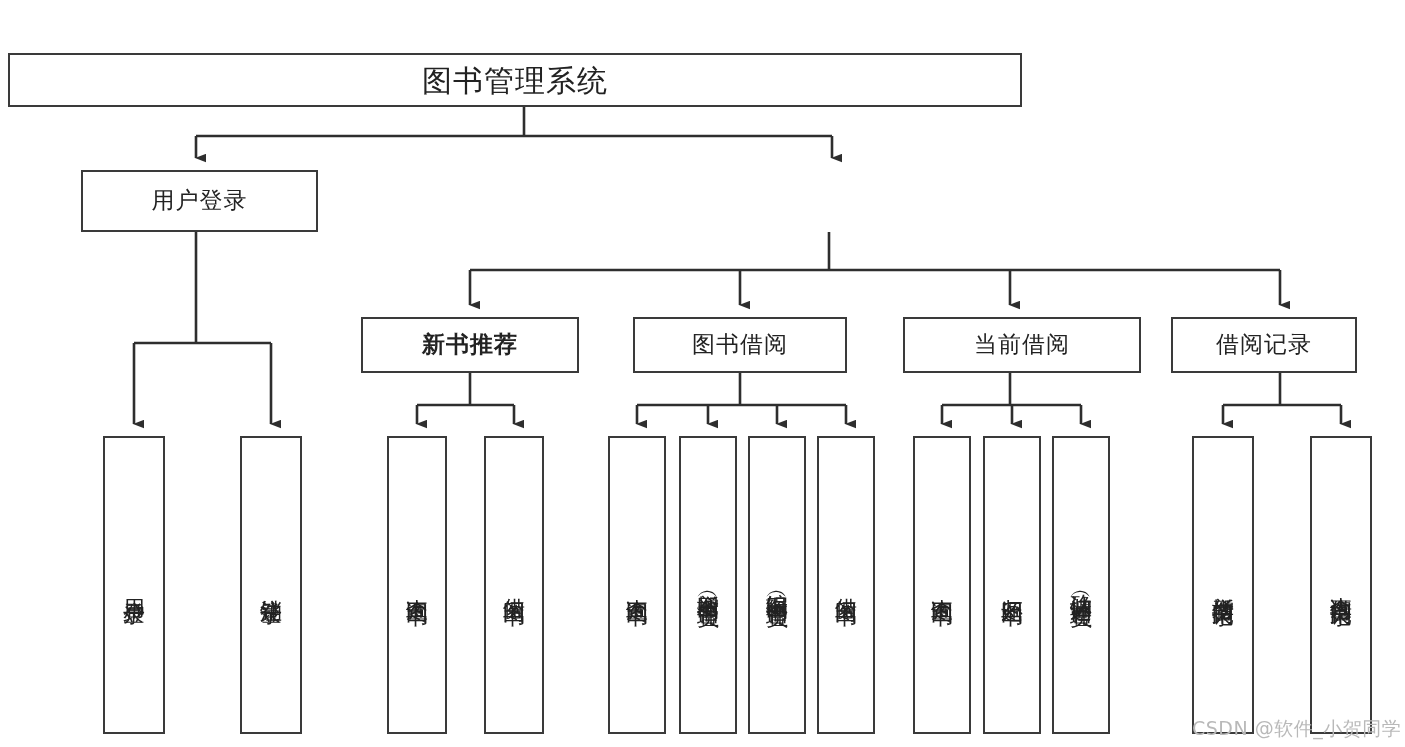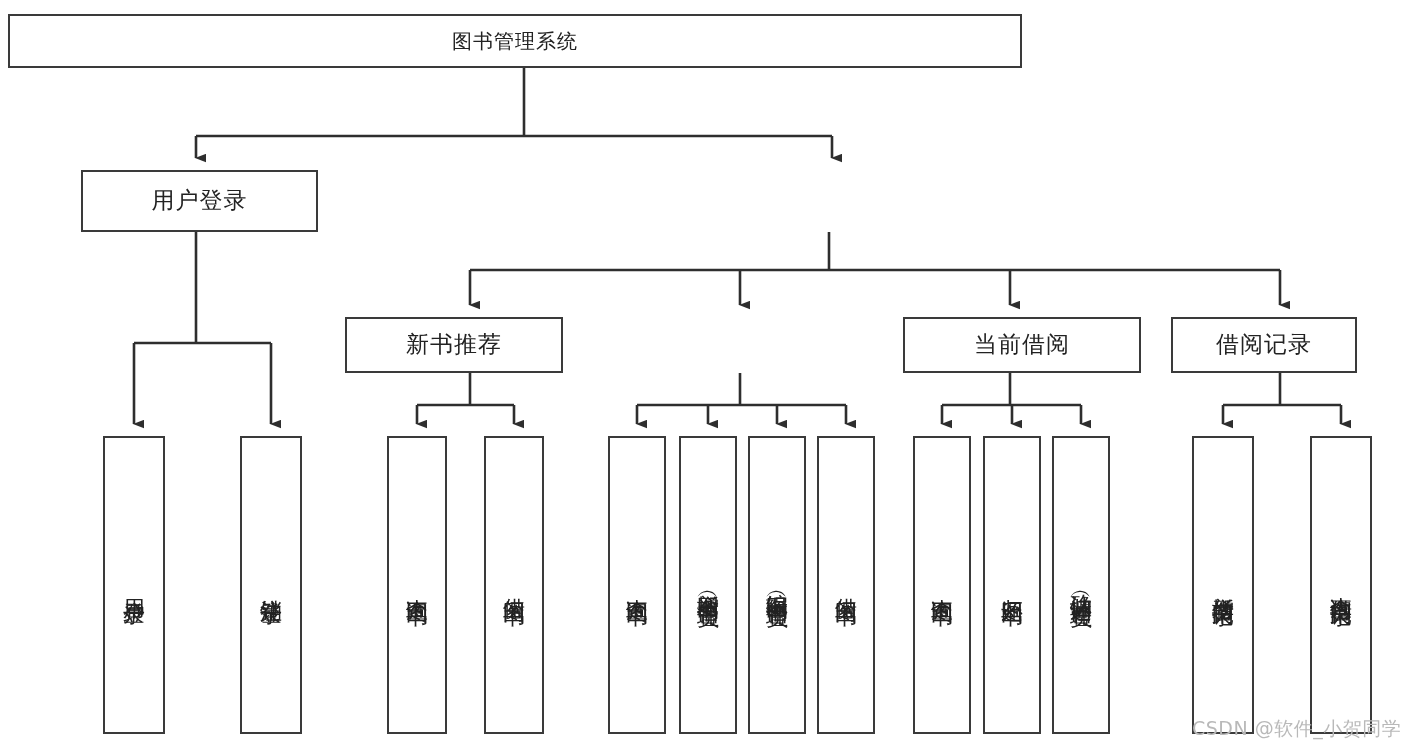--- a/index.html
+++ b/index.html
@@ -44,21 +44,22 @@
   .node.vert {
     font-size: 22px;
     writing-mode: vertical-rl;
     text-orientation: upright;
     line-height: 1.28;
     letter-spacing: 2px;
     padding: 4px 0;
     text-align: center;
   }
   .node.root {
-    font-size: 20px;
+    font-size: 30px;
+    margin-top: 39px;
   }
   .watermark {
     position: absolute;
     color: #b9b9b9;
     font-size: 19px;
     letter-spacing: 0.5px;
     white-space: nowrap;
     font-family: "DejaVu Sans", "Liberation Sans", sans-serif;
   }
 </style>
@@ -114,21 +115,22 @@
       <path d="M1223,405 L1341,405"></path>
       <path d="M1223,405 L1223,424" marker-end="url(#arrowhead)"></path>
       <path d="M1341,405 L1341,424" marker-end="url(#arrowhead)"></path>
     </g>
   </svg>
 
   <div class="node horiz root" style="left:8px; top:14px; width:1014px; height:54px;">图书管理系统</div>
 
   <div class="node horiz" style="left:81px; top:170px; width:237px; height:62px;">用户登录</div>
 
-  <div class="node horiz" style="left:345px; top:317px; width:218px; height:56px;">新书推荐</div>
+  <div class="node horiz" style="left:361px; top:317px; width:218px; height:56px;font-weight:bold;">新书推荐</div>
+  <div class="node horiz" style="left:633px; top:317px; width:214px; height:56px;">图书借阅</div>
   <div class="node horiz" style="left:903px; top:317px; width:238px; height:56px;">当前借阅</div>
   <div class="node horiz" style="left:1171px; top:317px; width:186px; height:56px;">借阅记录</div>
 
   <div class="node vert" style="left:103px; top:436px; width:62px; height:298px;">用户登录</div>
   <div class="node vert" style="left:240px; top:436px; width:62px; height:298px;">注销登录</div>
 
   <div class="node vert" style="left:387px; top:436px; width:60px; height:298px;">查询图书</div>
   <div class="node vert" style="left:484px; top:436px; width:60px; height:298px;">借阅图书</div>
 
   <div class="node vert" style="left:608px; top:436px; width:58px; height:298px;">查询图书</div>

